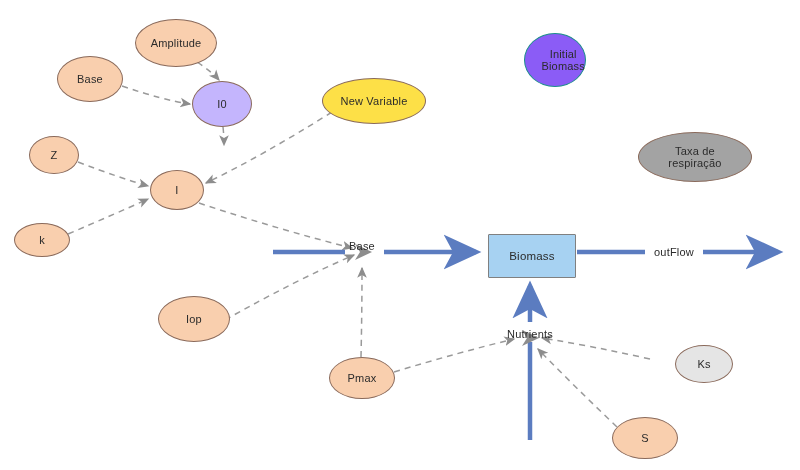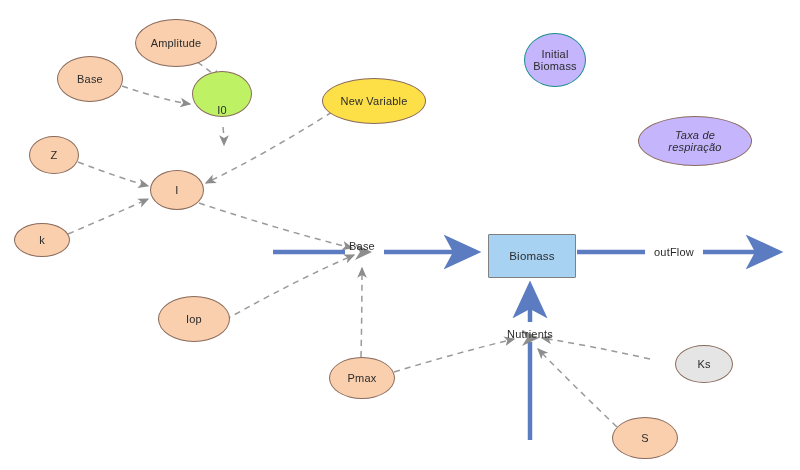--- a/index.html
+++ b/index.html
@@ -97,21 +97,21 @@
   </div>
 
   <div class="node ellipse-node" style="left:57px;top:56px;width:66px;height:46px;background:#f9cfae;border:1.6px solid #8a6a5b;">
     <span class="lbl">Base</span>
   </div>
 
   <div class="node ellipse-node" style="left:135px;top:19px;width:82px;height:48px;background:#f9cfae;border:1.6px solid #8a6a5b;">
     <span class="lbl">Amplitude</span>
   </div>
 
-  <div class="node ellipse-node" style="left:192px;top:71px;width:60px;height:46px;background:#bef264;border:1.6px solid #8a6a5b;align-items:flex-end;">
+  <div class="node ellipse-node" style="left:192px;top:81px;width:60px;height:46px;background:#c4b5fd;border:1.6px solid #8a6a5b;">
     <span class="lbl">I0</span>
   </div>
 
   <div class="node ellipse-node" style="left:322px;top:78px;width:104px;height:46px;background:#fde047;border:1.6px solid #8a6a5b;">
     <span class="lbl">New Variable</span>
   </div>
 
   <div class="node ellipse-node" style="left:29px;top:136px;width:50px;height:38px;background:#f9cfae;border:1.6px solid #8a6a5b;">
     <span class="lbl">Z</span>
   </div>
@@ -133,26 +133,26 @@
   </div>
 
   <div class="node ellipse-node" style="left:675px;top:345px;width:58px;height:38px;background:#e5e5e5;border:1.6px solid #8a6a5b;">
     <span class="lbl">Ks</span>
   </div>
 
   <div class="node ellipse-node" style="left:612px;top:417px;width:66px;height:42px;background:#f9cfae;border:1.6px solid #8a6a5b;">
     <span class="lbl">S</span>
   </div>
 
-  <div class="node ellipse-node" style="left:638px;top:116px;width:114px;height:50px;background:#c4b5fd;border:1.6px solid #8a6a5b;font-style:italic;">
+  <div class="node ellipse-node" style="left:638px;top:132px;width:114px;height:50px;background:#a3a3a3;border:1.6px solid #8a6a5b;">
     <span class="lbl">Taxa de
 respiração</span>
   </div>
 
-  <div class="node ellipse-node" style="left:524px;top:33px;width:62px;height:54px;background:#c4b5fd;border:1.6px solid #1b8f8a;">
+  <div class="node ellipse-node" style="left:524px;top:33px;width:62px;height:54px;background:#8b5cf6;border:1.6px solid #1b8f8a;justify-content:flex-end;">
     <span class="lbl">Initial
 Biomass</span>
   </div>
 
   <div class="flow-label" style="left:362px;top:246px;transform:translate(-50%,-50%);">
     <span>Base</span>
   </div>
 
   <div class="flow-label" style="left:674px;top:252px;transform:translate(-50%,-50%);background:#ffffff;padding:0 2px;">
     <span>outFlow</span>

